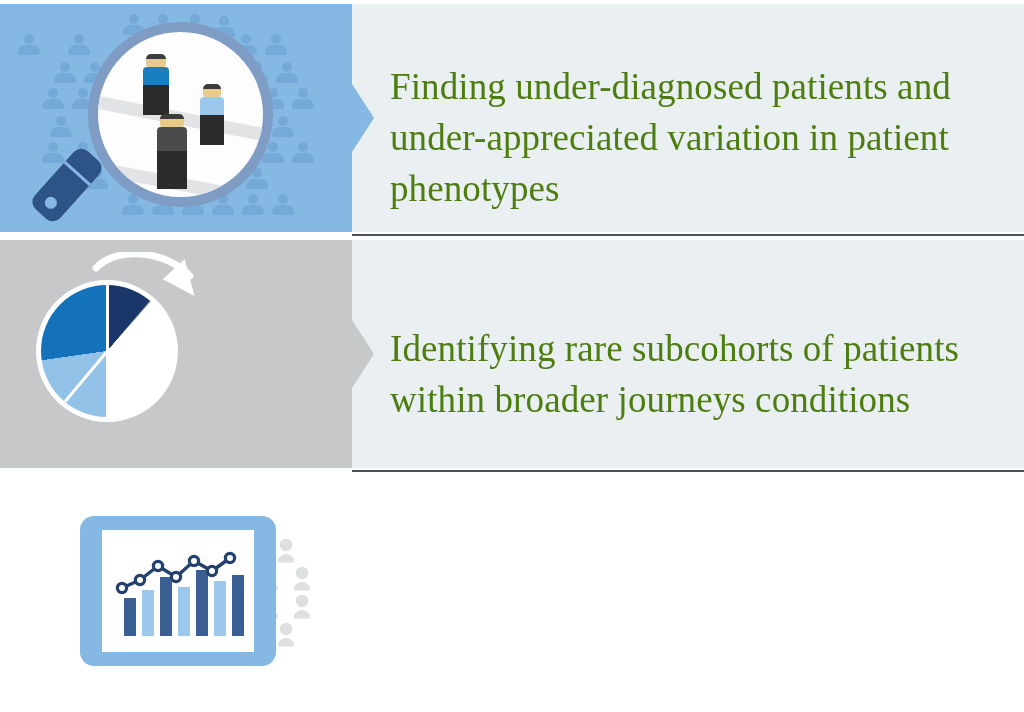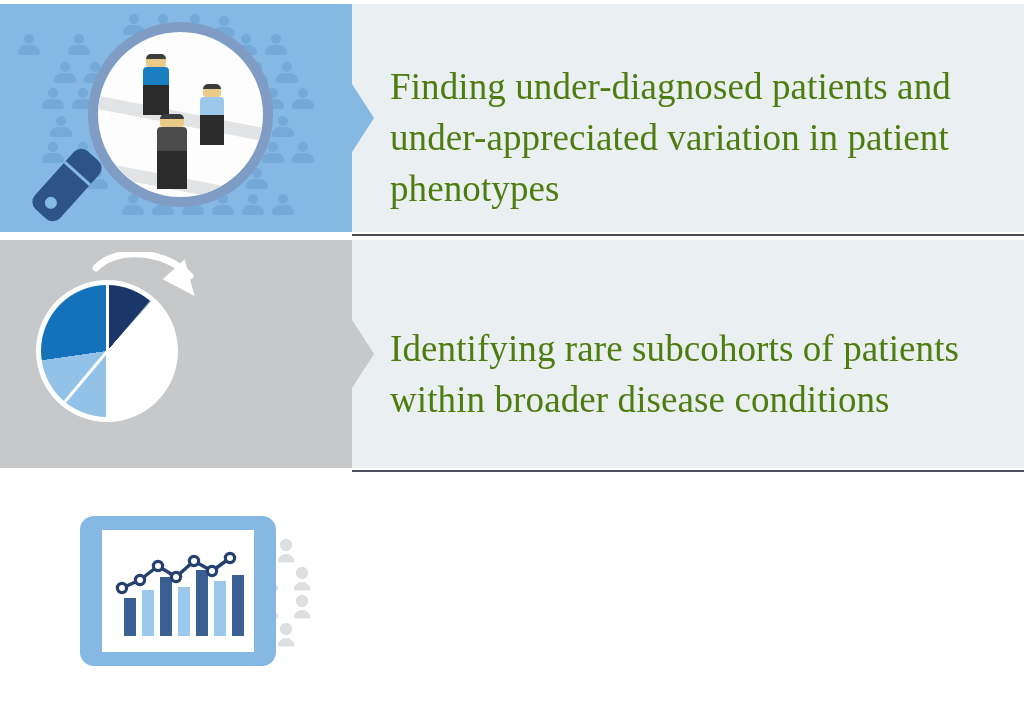--- a/index.html
+++ b/index.html
@@ -532,21 +532,21 @@
               <circle cx="8" cy="7" r="6.2"></circle>
               <path d="M0 24 a8 8 0 0 1 16 0 z"></path>
               <rect x="0" y="19.5" width="16" height="5" rx="1.5"></rect>
             </g>
         </g>
       </svg>
 
       <div class="chevron"></div>
     </div>
 
-    <div class="row-text">Identifying rare subcohorts of patients within broader disease conditions</div>
+    <div class="row-text">Identifying rare subcohorts of patients within broader journeys conditions</div>
   </div>
 
   <div class="divider-line divider-2"></div>
 
 
   <div class="tablet">
     <div class="screen">
       <svg class="bars" viewBox="0 0 152 122">
 
         <rect x="22" y="68" width="12" height="38" fill="#3a5f92"></rect>

